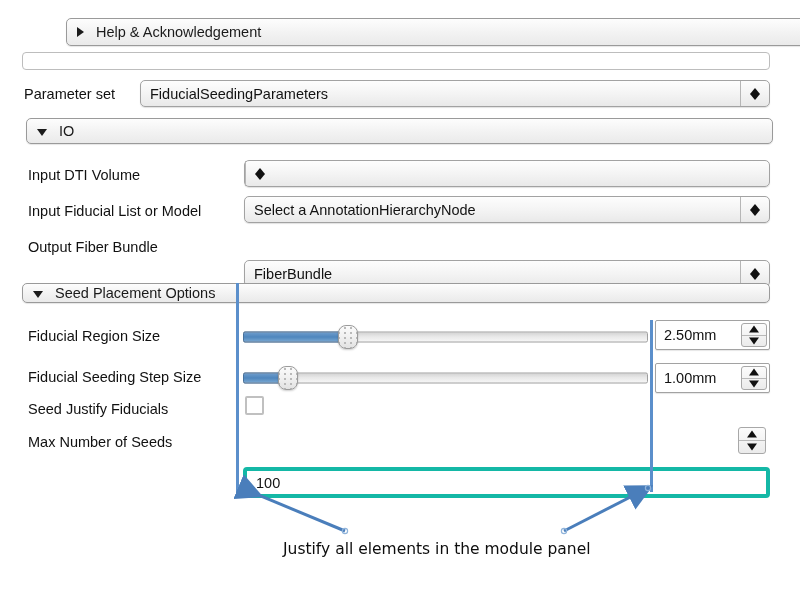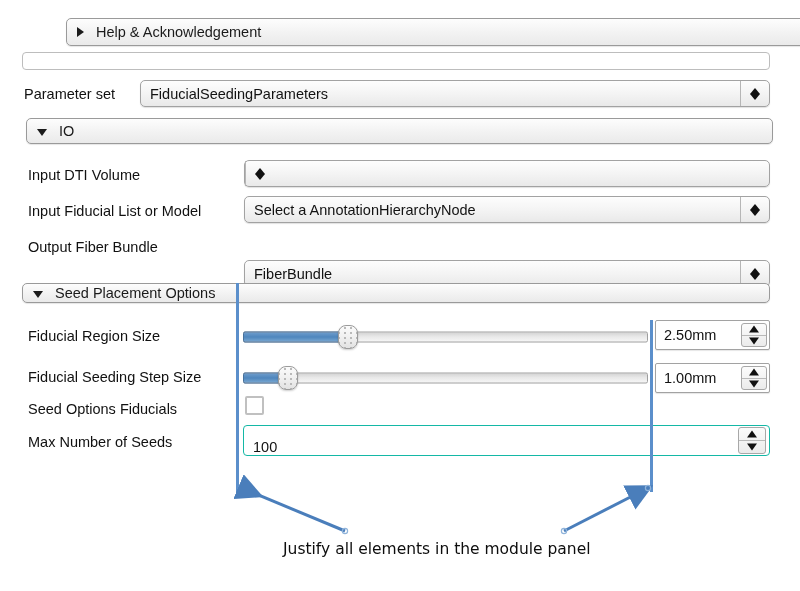--- a/index.html
+++ b/index.html
@@ -199,24 +199,25 @@
     border-right: 5px solid transparent;
   }
   .spin-up::after   { border-bottom: 7px solid #111; }
   .spin-down::after { border-top: 7px solid #111; }
 
   
   .textinput {
     position: absolute;
     box-sizing: border-box;
     background: #ffffff;
-    border: 1px solid #14b8a6;
+    border: 4px solid #14b8a6;
     border-radius: 4px;
     display: flex;
-    align-items: flex-end;
+    align-items: center;
+    margin-top: 42px;
   }
   .textinput .val {
     flex: 1 1 auto;
     display: flex;
     align-items: center;
     padding-left: 9px;
     font-size: 14.5px;
     color: #121212;
   }
 
@@ -322,21 +323,21 @@
   <div class="handle" style="left:11%"></div>
 </div>
 <div class="spin" style="left:655px; top:363px; width:115px; height:30px;text-align:right;">
   <span class="spin-text">1.00mm</span>
   <span class="spin-btns">
     <span class="spin-up"></span>
     <span class="spin-down"></span>
   </span>
 </div>
 
-<div class="field-label" style="left:28px; top:402px;">Seed Options Fiducials</div>
+<div class="field-label" style="left:28px; top:402px;">Seed Justify Fiducials</div>
 <div class="checkbox" style="left:245px; top:396px;"></div>
 
 <div class="field-label" style="left:28px; top:435px;">Max Number of Seeds</div>
 <div class="textinput" style="left:243px; top:425px; width:527px; height:31px;">
   <span class="val">100</span>
 </div>
 <div class="spin" style="left:736px; top:425px; width:34px; height:31px; border:none; background:transparent; box-shadow:none;">
   <span class="spin-btns" style="width:26px; margin:2px;">
     <span class="spin-up"></span>
     <span class="spin-down"></span>

